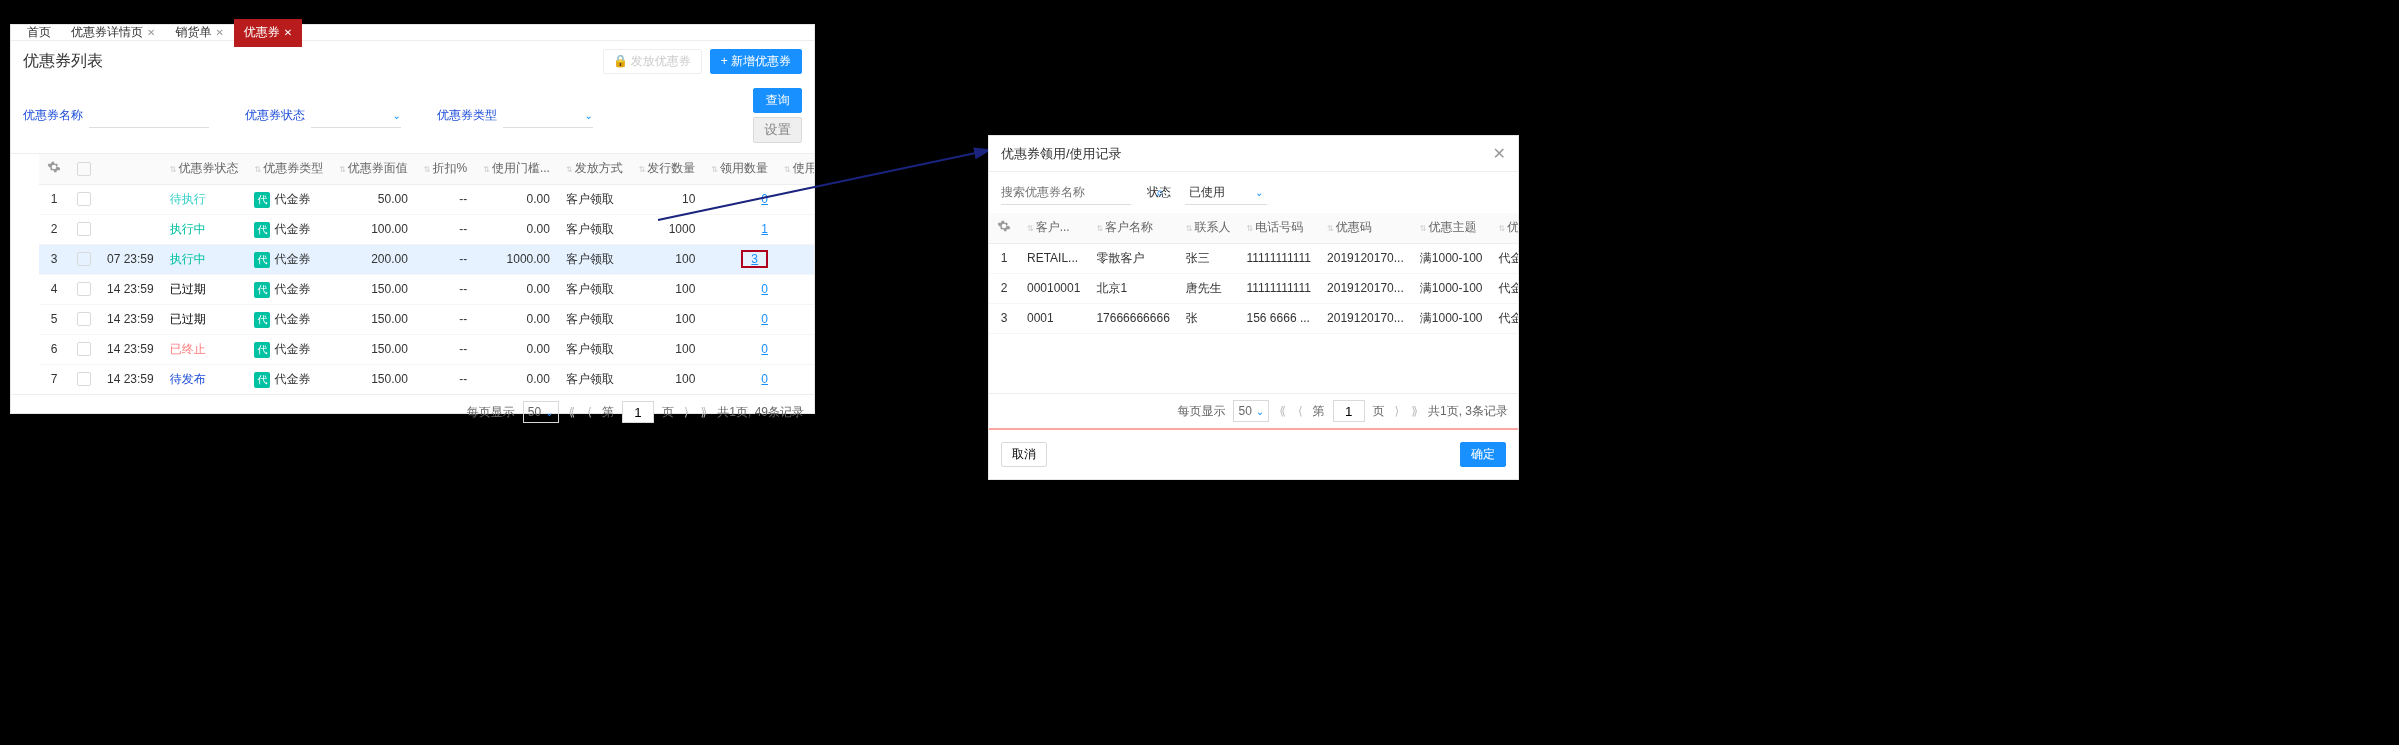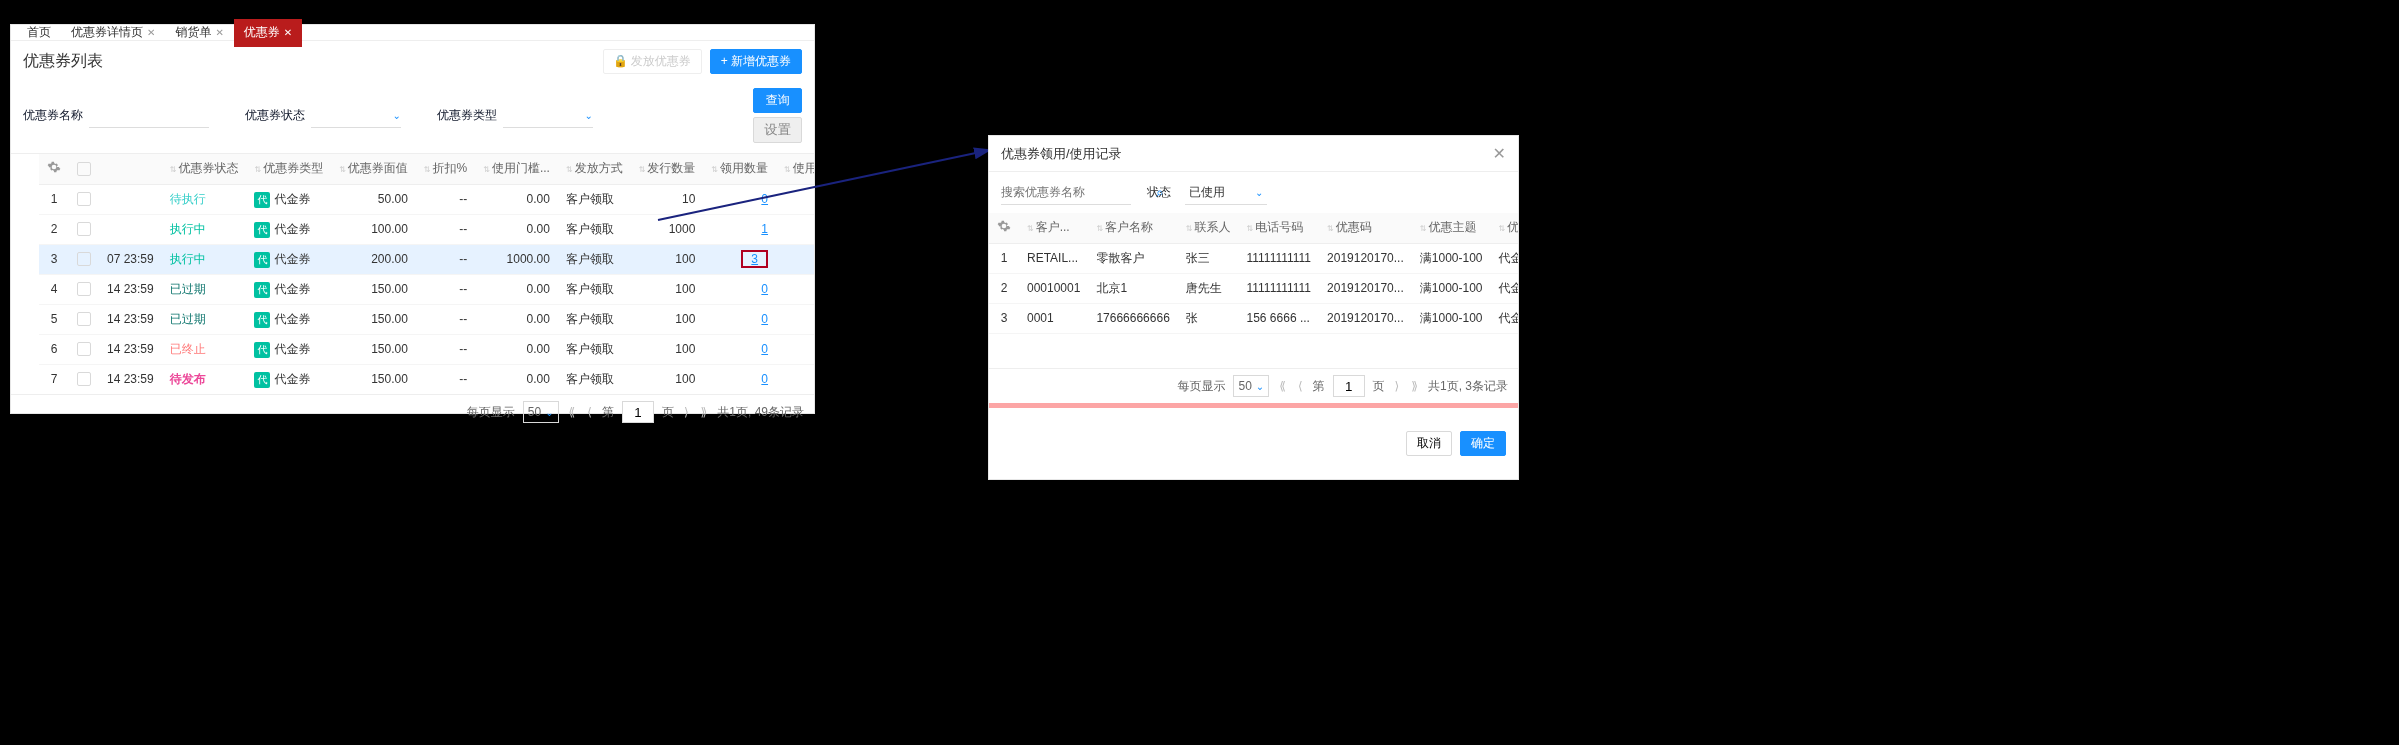--- a/index.html
+++ b/index.html
@@ -21,64 +21,64 @@
 .header-actions { display: flex; gap: 8px; align-items: center; }
 .btn { padding: 3px 10px; border-radius: 2px; border: 1px solid #d9d9d9; background: #fff; cursor: pointer; font-size: 12px; }
 .btn.primary { background: #1890ff; color: #fff; border-color: #1890ff; }
 .btn.ghost { color: #ccc; border-color: #eee; }
 .btn.ghost .icon-lock { color: #ccc; margin-right: 2px; }
 .link-settings { color: #888; padding: 3px 10px; border: 1px solid #d9d9d9; border-radius: 2px; cursor: pointer; }
 
 
 .filter-bar { display: flex; align-items: center; padding: 6px 12px 10px; gap: 36px; border-bottom: 1px solid #eee; }
 .filter-item { display: flex; align-items: center; gap: 6px; }
-.filter-label { color: #0f172a; font-size: 12px; white-space: nowrap; }
+.filter-label { color: #1d4ed8; font-size: 12px; white-space: nowrap; }
 .filter-input { border: none; border-bottom: 1px solid #ddd; height: 24px; width: 120px; background: transparent; }
 .filter-select { border: none; border-bottom: 1px solid #ddd; height: 24px; width: 90px; display: flex; align-items: center; justify-content: space-between; cursor: pointer; }
 .chev { color: #1890ff; font-size: 10px; }
 .filter-btns { display: flex; flex-direction: column; gap: 4px; margin-left: auto; }
 
 
 .table-wrap { overflow-x: auto; }
 table { border-collapse: collapse; width: 100%; font-size: 12px; }
 th { background: #fafafa; font-weight: 400; color: #666; height: 30px; padding: 0 8px; text-align: left; white-space: nowrap; border-bottom: 1px solid #eee; }
 th .sort { color: #ccc; font-size: 8px; margin-right: 2px; display: inline-block; line-height: 8px; }
 td { height: 30px; padding: 0 8px; white-space: nowrap; border-bottom: 1px solid #f5f5f5; }
 tr.highlighted { background: #e6f2ff; }
 .num-col { text-align: right; }
 .center-col { text-align: center; }
 .checkbox { width: 14px; height: 14px; border: 1px solid #d9d9d9; display: inline-block; border-radius: 2px; vertical-align: middle; }
 .badge { display: inline-flex; width: 16px; height: 16px; background: #00c1a1; color: #fff; align-items: center; justify-content: center; font-size: 10px; border-radius: 2px; margin-right: 4px; }
 .status { font-size: 12px; }
 .status.exec { color: #00c1a1; }
 .status.pend { color: #36cfc9; }
-.status.exp { color: #0f766e; }
+.status.exp { color: #000000; }
 .status.term { color: #ff7a7a; }
-.status.draft { color: #ec4899; font-weight: bold; }
+.status.draft { color: #1d4ed8; }
 .link-num { color: #1890ff; text-decoration: underline; cursor: pointer; }
 .red-box { border: 2px solid #b00020; padding: 0 8px; display: inline-block; }
 
 
 .pagination { display: flex; align-items: center; justify-content: flex-end; padding: 6px 10px; gap: 8px; font-size: 12px; color: #666; border-top: 1px solid #eee; }
 .page-input { width: 32px; height: 22px; border: 1px solid #d9d9d9; text-align: center; }
 .page-select { height: 22px; border: 1px solid #d9d9d9; padding: 0 4px; display: flex; align-items: center; gap: 4px; cursor: pointer; }
 .page-nav { color: #bbb; cursor: pointer; padding: 0 2px; }
 
 
 .modal-header { display: flex; align-items: center; justify-content: space-between; padding: 8px 12px; border-bottom: 1px solid #eee; }
 .modal-title { font-size: 13px; font-weight: 500; }
 .modal-close { font-size: 16px; color: #999; cursor: pointer; }
 .search-row { display: flex; align-items: center; padding: 8px 12px; gap: 16px; }
 .search-box { display: flex; align-items: center; border-bottom: 1px solid #ddd; width: 130px; }
 .search-box input { border: none; flex: 1; height: 24px; font-size: 12px; }
 .search-icon { color: #1890ff; font-size: 14px; }
 .status-filter { display: flex; align-items: center; gap: 14px; }
 .status-filter-select { display: flex; align-items: center; gap: 30px; border-bottom: 1px solid #ddd; height: 24px; padding: 0 4px; cursor: pointer; }
 .modal-body { flex: 1; overflow: auto; }
-.modal-footer { display: flex; justify-content: flex-end; align-items: center; gap: 8px; padding: 23px 12px; border-top: 5px solid #fca5a5; }
+.modal-footer { display: flex; justify-content: space-between; align-items: center; gap: 8px; padding: 12px 12px; border-top: 2px solid #fca5a5; }
 
 
 .gear { width: 14px; height: 14px; display: inline-block; }
 
 
 .arrow-svg { position: absolute; left: 650px; top: 140px; pointer-events: none; }
 </style>
 </head>
 <body>
 

